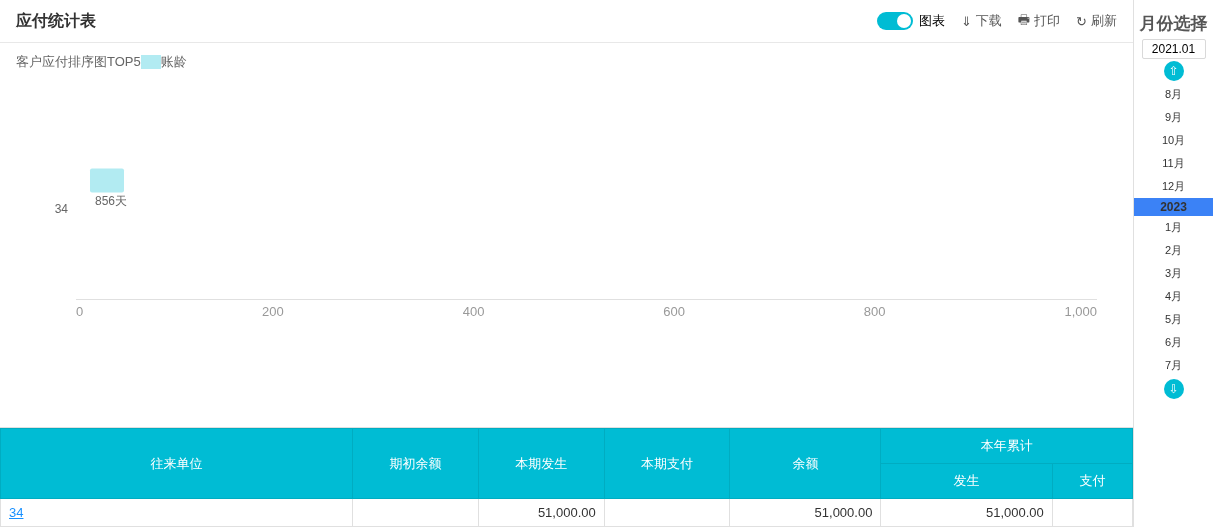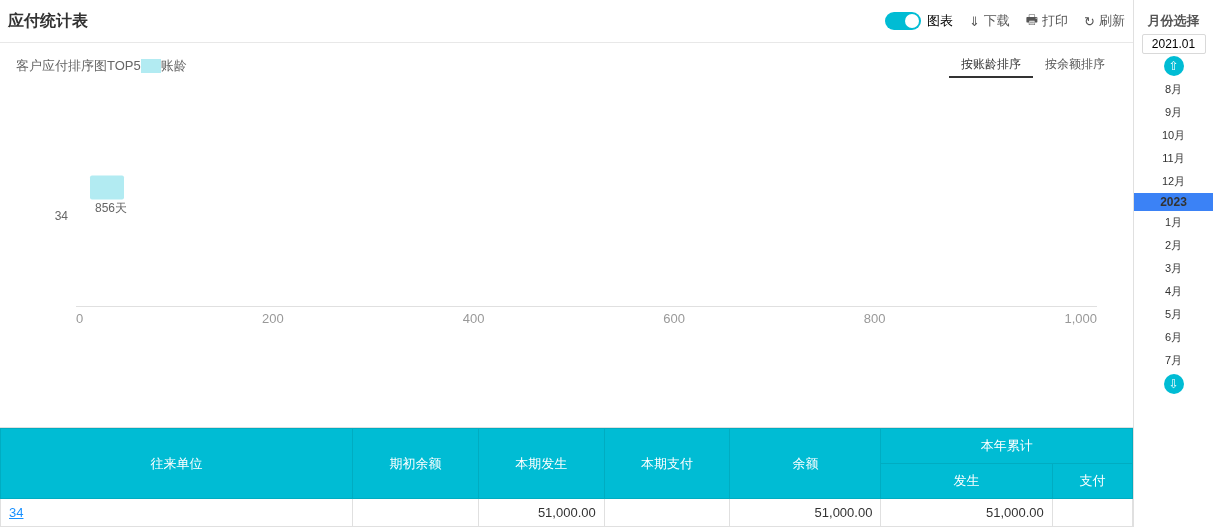--- a/index.html
+++ b/index.html
@@ -1,20 +1,20 @@
 <!DOCTYPE html>
 <html><head>
   <meta charset="utf-8">
   <style>
     * { box-sizing: border-box; margin: 0; padding: 0; font-family: 'Microsoft YaHei', Arial, sans-serif; font-size: 13px; }
     body { background: #f0f2f5; }
     .app-container { width: 1213px; height: 527px; display: flex; background: #f0f2f5; }
     .main-content { flex: 1; display: flex; flex-direction: column; background: #fff; }
     
-    .header { display: flex; align-items: center; justify-content: space-between; padding: 10px 8px; background: #fff; border-bottom: 1px solid #e8e8e8; }
+    .header { display: flex; align-items: center; justify-content: space-between; padding: 10px 16px; background: #fff; border-bottom: 1px solid #e8e8e8; }
     .header-title { font-size: 16px; font-weight: bold; color: #333; }
     .header-actions { display: flex; align-items: center; gap: 16px; }
     .toggle-wrap { display: flex; align-items: flex-start; gap: 6px; }
     .toggle-switch { width: 36px; height: 18px; background: #00bcd4; border-radius: 9px; position: relative; cursor: pointer; }
     .toggle-knob { width: 14px; height: 14px; background: #fff; border-radius: 50%; position: absolute; top: 2px; right: 2px; }
     .action-btn { display: flex; align-items: center; gap: 4px; color: #555; cursor: pointer; font-size: 13px; }
     
     .chart-area { flex: 1; padding: 10px 16px; position: relative; }
     .chart-header { display: flex; align-items: center; justify-content: space-between; margin-bottom: 8px; }
     .chart-legend { display: flex; align-items: center; gap: 0; font-size: 12px; color: #666; }
@@ -27,21 +27,21 @@
     
     .table-area { border-top: 1px solid #e0e0e0; }
     .table { width: 100%; border-collapse: collapse; }
     .table th { background: #00bcd4; color: #fff; padding: 8px 4px; text-align: center; font-weight: normal; font-size: 13px; border: 1px solid #00acc1; margin-top: 42px; }
     .table td { padding: 6px 8px; text-align: right; font-size: 13px; border: 1px solid #e0e0e0; color: #333; }
     .table td.left { text-align: left; }
     .table td a { color: #1890ff; text-decoration: underline; cursor: pointer; }
     .th-group { background: #00bcd4; }
     
     .sidebar { width: 80px; background: #fff; border-left: 1px solid #e0e0e0; display: flex; flex-direction: column; align-items: center; padding: 8px 0; overflow: hidden; }
-    .sidebar-header { font-size: 13px; color: #555; padding: 4px 0; font-weight: bold; }
+    .sidebar-header { font-size: 17px; color: #555; padding: 4px 0; font-weight: bold; }
     .sidebar-year-input { width: 64px; border: 1px solid #d9d9d9; border-radius: 2px; padding: 2px 4px; font-size: 12px; text-align: center; }
     .sidebar-nav-btn { width: 20px; height: 20px; border-radius: 50%; background: #00bcd4; color: #fff; display: flex; align-items: center; justify-content: center; cursor: pointer; font-size: 12px; margin: 2px 0; }
     .sidebar-month-list { display: flex; flex-direction: column; align-items: center; width: 100%; }
     .sidebar-month-item { width: 100%; text-align: center; padding: 4px 0; font-size: 11px; color: #333; cursor: pointer; }
     .sidebar-month-item.year-label { background: #3b82f6; color: #333; font-weight: bold; font-size: 12px; padding: 2px 0; }
   </style>
 </head>
 <body>
 
 <div class="app-container">
@@ -70,24 +70,20 @@
         </div>
       </div>
     </div>
 
     <div class="chart-area">
       <div class="chart-header">
         <div class="chart-legend">
           <span>客户应付排序图TOP5</span>
           <span class="legend-box"></span>
           <span>账龄</span>
-        </div>
-        <div class="chart-sort-btns">
-          <div class="sort-btn active">按账龄排序</div>
-          <div class="sort-btn">按余额排序</div>
         </div>
       </div>
 
       <div class="chart-wrapper">
 
         <div style="position:absolute; left:0; top:20px; bottom:40px; width:60px; display:flex; align-items:center; justify-content:flex-end; padding-right:8px;">
           <span style="font-size:12px; color:#666;">34</span>
         </div>
         <div class="chart-bar-area">
           <div style="position:absolute; top:0; bottom:40px; left:0; right:0;">

